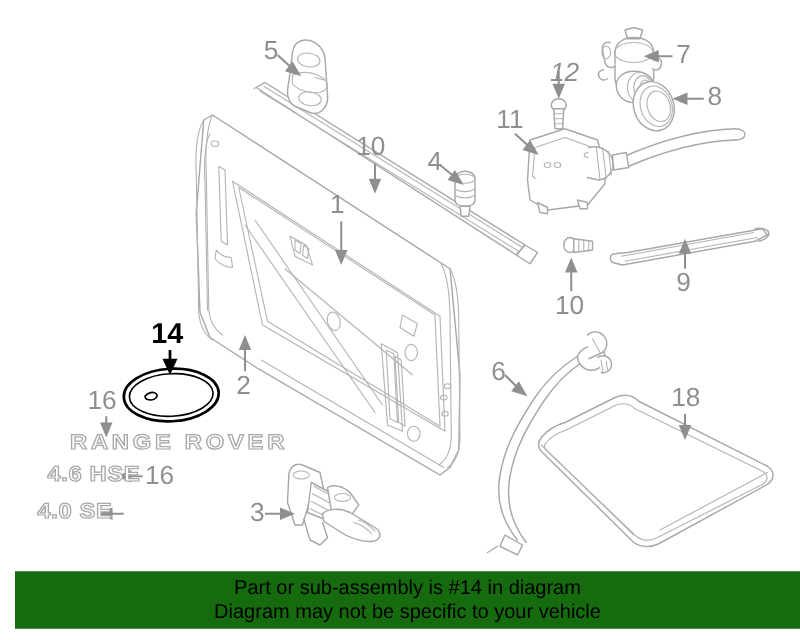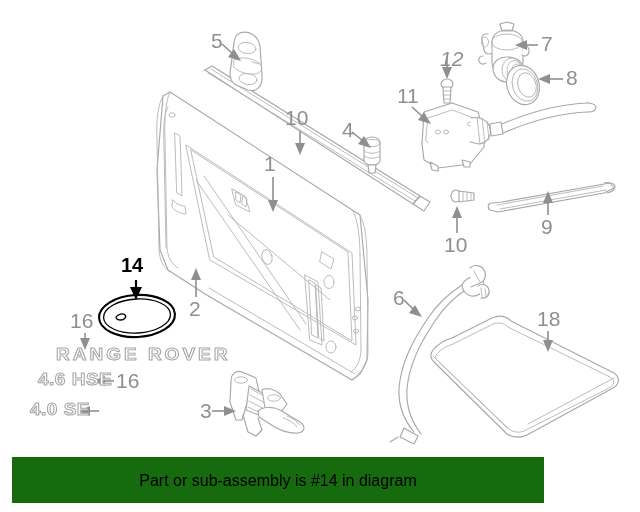--- a/index.html
+++ b/index.html
@@ -87,21 +87,21 @@
     position: absolute;
     font-family: "Liberation Sans", sans-serif;
     font-size: 21px;
     color: #8f8f8f;
     line-height: 1;
     white-space: nowrap;
     user-select: none;
   }
   .callout.dark {
     color: #000000;
-    font-size: 20px;
+    font-size: 23px;
     font-weight: bold;
   }
   .badge-text {
     position: absolute;
     font-family: "Liberation Sans", sans-serif;
     font-weight: bold;
     color: #ffffff;
     white-space: nowrap;
     user-select: none;
     -webkit-text-stroke: 1.1px #a8a8a8;
@@ -128,21 +128,21 @@
     top: 400px;
     font-size: 19px;
     letter-spacing: 0.5px;
     transform: scaleY(0.9);
     transform-origin: left top;
   }
   #notice-banner {
     position: absolute;
     left: 12px;
     top: 457px;
-    width: 532px;
+    width: 628px;
     height: 46px;
     background: #156B0E;
     color: #000000;
     display: flex;
     flex-direction: column;
     align-items: center;
     justify-content: center;
     font-family: "Liberation Sans", sans-serif;
     font-size: 16px;
     line-height: 19px;
@@ -439,15 +439,16 @@
   <div class="callout" style="left:116px; top:370px;text-align:right;">16</div>
   <div class="callout" style="left:70px;  top:310px;">16</div>
   <div class="callout" style="left:537px; top:308px;text-align:center;">18</div>
 
   <div class="badge-text" id="badge-range-rover">RANGE ROVER</div>
   <div class="badge-text" id="badge-46hse">4.6 HSE</div>
   <div class="badge-text" id="badge-40se">4.0 SE</div>
 
   <div id="notice-banner">
     <span class="notice-row">Part or sub-assembly is #14 in diagram</span>
+    <span class="notice-row">Diagram may not be specific to your vehicle</span>
   </div>
 
 </div>
 
 </body></html>

